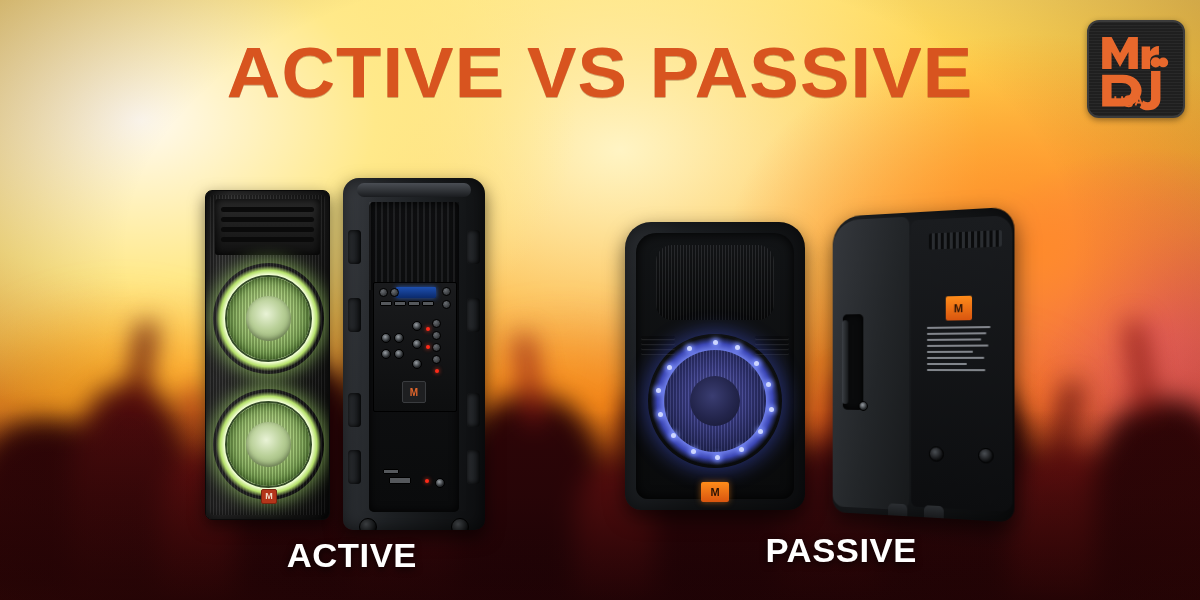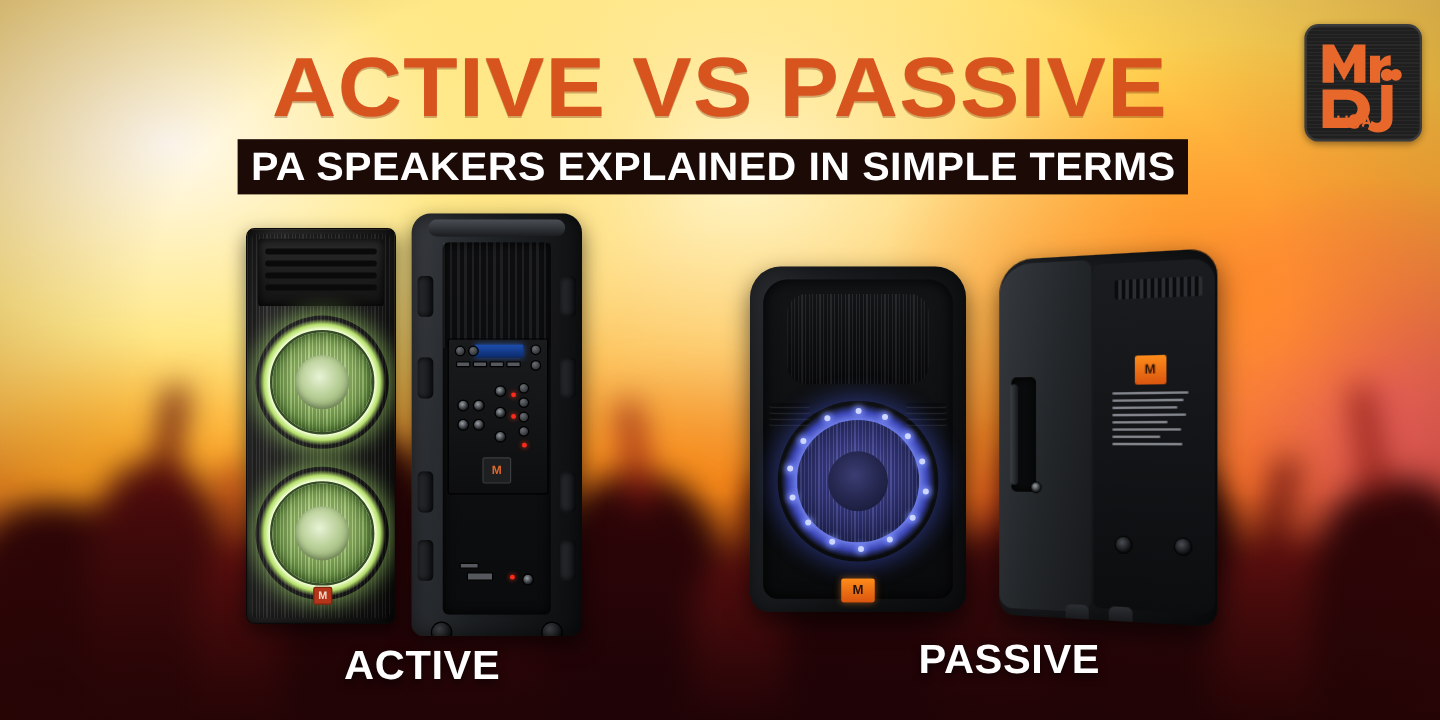--- a/index.html
+++ b/index.html
@@ -323,23 +323,20 @@
     <div class="arm" style="left:930px; bottom:205px; width:18px; height:110px; transform:rotate(-4deg);"></div>
     <div class="arm" style="left:1048px;bottom:138px; width:16px; height:82px; transform:rotate(13deg);"></div>
     <div class="arm l" style="left:1140px;bottom:185px; width:16px; height:95px; transform:rotate(-9deg);"></div>
   </div>
 
   <div class="floorfade"></div>
   <div class="bg-layer bg-vig"></div>
 
   <div id="headline">ACTIVE VS PASSIVE</div>
 
-  <div id="subbar">
-    <span class="txt">PA SPEAKERS EXPLAINED IN SIMPLE TERMS</span>
-  </div>
 
   <div id="logo">
     <svg viewBox="0 0 100 100" aria-hidden="true">
       <g fill="#e8682c">
 
         <path d="M14 16 h10 l9 17 9-17 h10 v34 h-10 V32 l-9 16-9-16v18H14z"></path>
 
         <path d="M56 26 h9 v5 c2.4-3.6 5.6-5.4 9.4-5.4 v9.2 c-5.4-.5-9.4 1.6-9.4 7.2 v8 h-9z"></path>
 
         <circle cx="79" cy="43" r="5.2"></circle>

